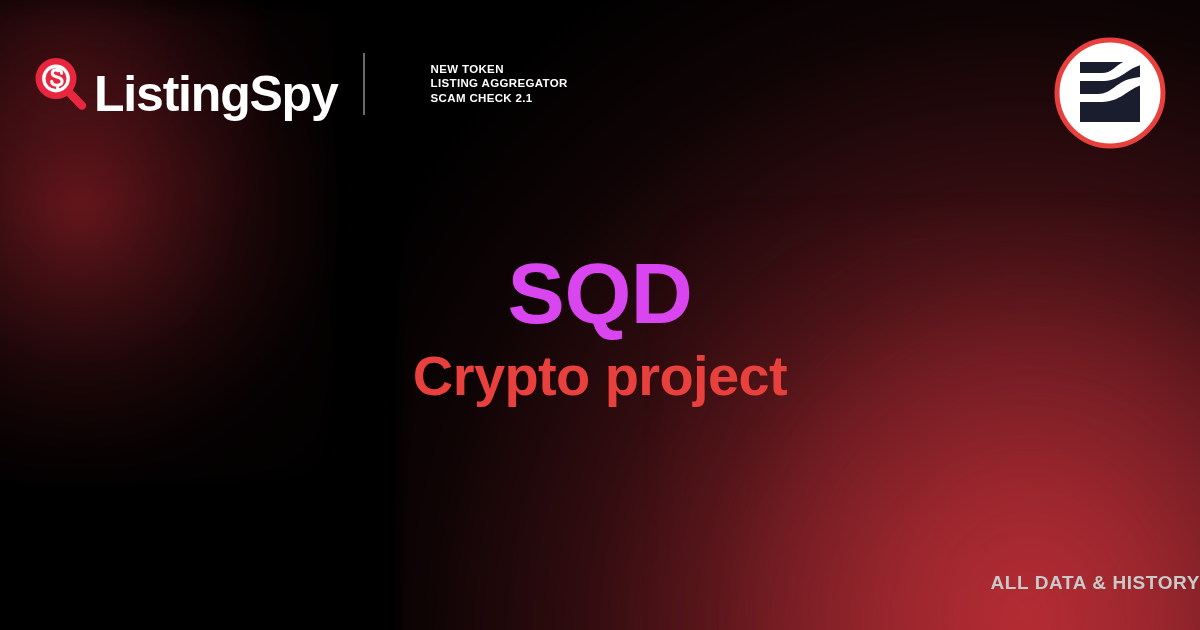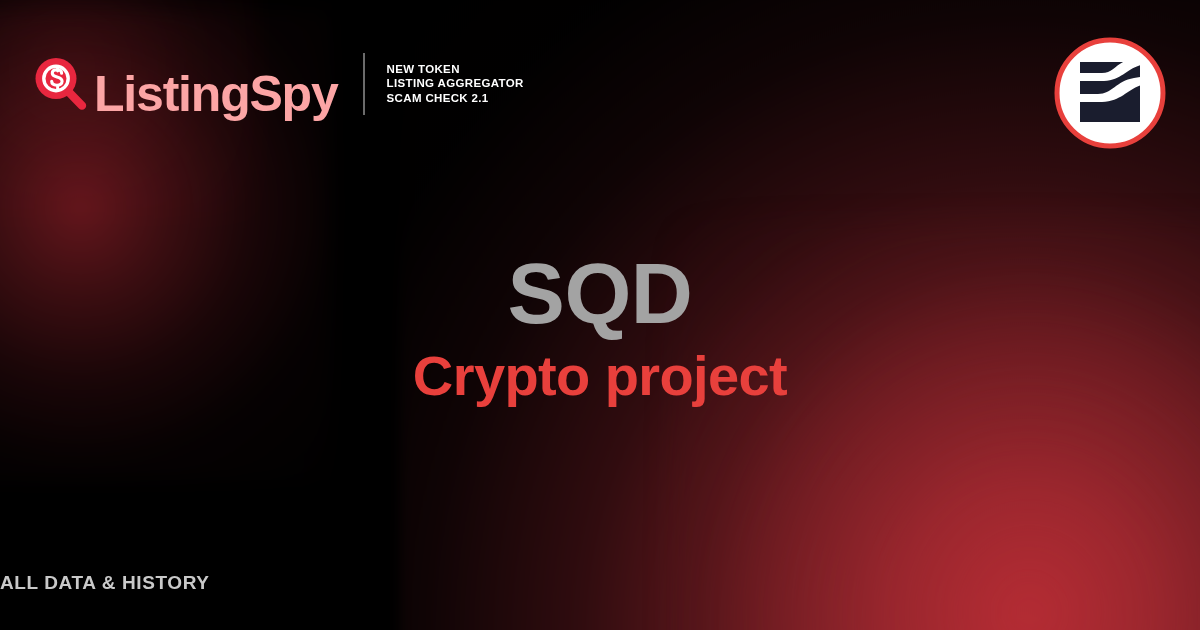--- a/index.html
+++ b/index.html
@@ -100,21 +100,21 @@
     display: block;
     width: 56px;
     height: 56px;
     flex: 0 0 auto;
   }
   .brand-wordmark {
     font-size: 50px;
     font-weight: 700;
     letter-spacing: -1.2px;
     line-height: 1;
-    color: #fca5a5;
+    color: #ffffff;
     white-space: nowrap;
     margin-top: 20px;
   }
   .header-divider {
     width: 2px;
     height: 62px;
     background: #6b6b6b;
     margin-left: 25px;
     margin-right: 22px;
     flex: 0 0 auto;
@@ -125,20 +125,21 @@
     justify-content: center;
     gap: 1px;
   }
   .tagline-line {
     font-size: 11.5px;
     font-weight: 700;
     letter-spacing: 0.35px;
     line-height: 13.5px;
     color: #FFFFFF;
     white-space: nowrap;
+    margin-left: 44px;
   }
 
   
   .token-badge {
     position: absolute;
     left: 1054px;
     top: 37px;
     width: 112px;
     height: 112px;
   }
@@ -150,42 +151,42 @@
     left: 0;
     right: 0;
     top: 246px;
     text-align: center;
   }
   .hero-title {
     font-size: 86px;
     font-weight: 700;
     letter-spacing: -0.5px;
     line-height: 94px;
-    color: #a3a3a3;
+    color: #d946ef;
     margin: 0;
     white-space: nowrap;
   }
   .hero-subtitle {
     font-size: 56px;
     font-weight: 700;
     letter-spacing: -0.6px;
     line-height: 64px;
     color: #E8403C;
     margin: 8px;
     margin-top: 4px;
     white-space: nowrap;
   }
 
   
   .footer {
     position: absolute;
     left: 0;
     right: 0;
     top: 571px;
-    text-align: left;
+    text-align: right;
   }
   .footer-text {
     font-size: 19px;
     font-weight: 700;
     letter-spacing: 0.6px;
     line-height: 24px;
     color: #C9C9C9;
     white-space: nowrap;
   }
 </style>

